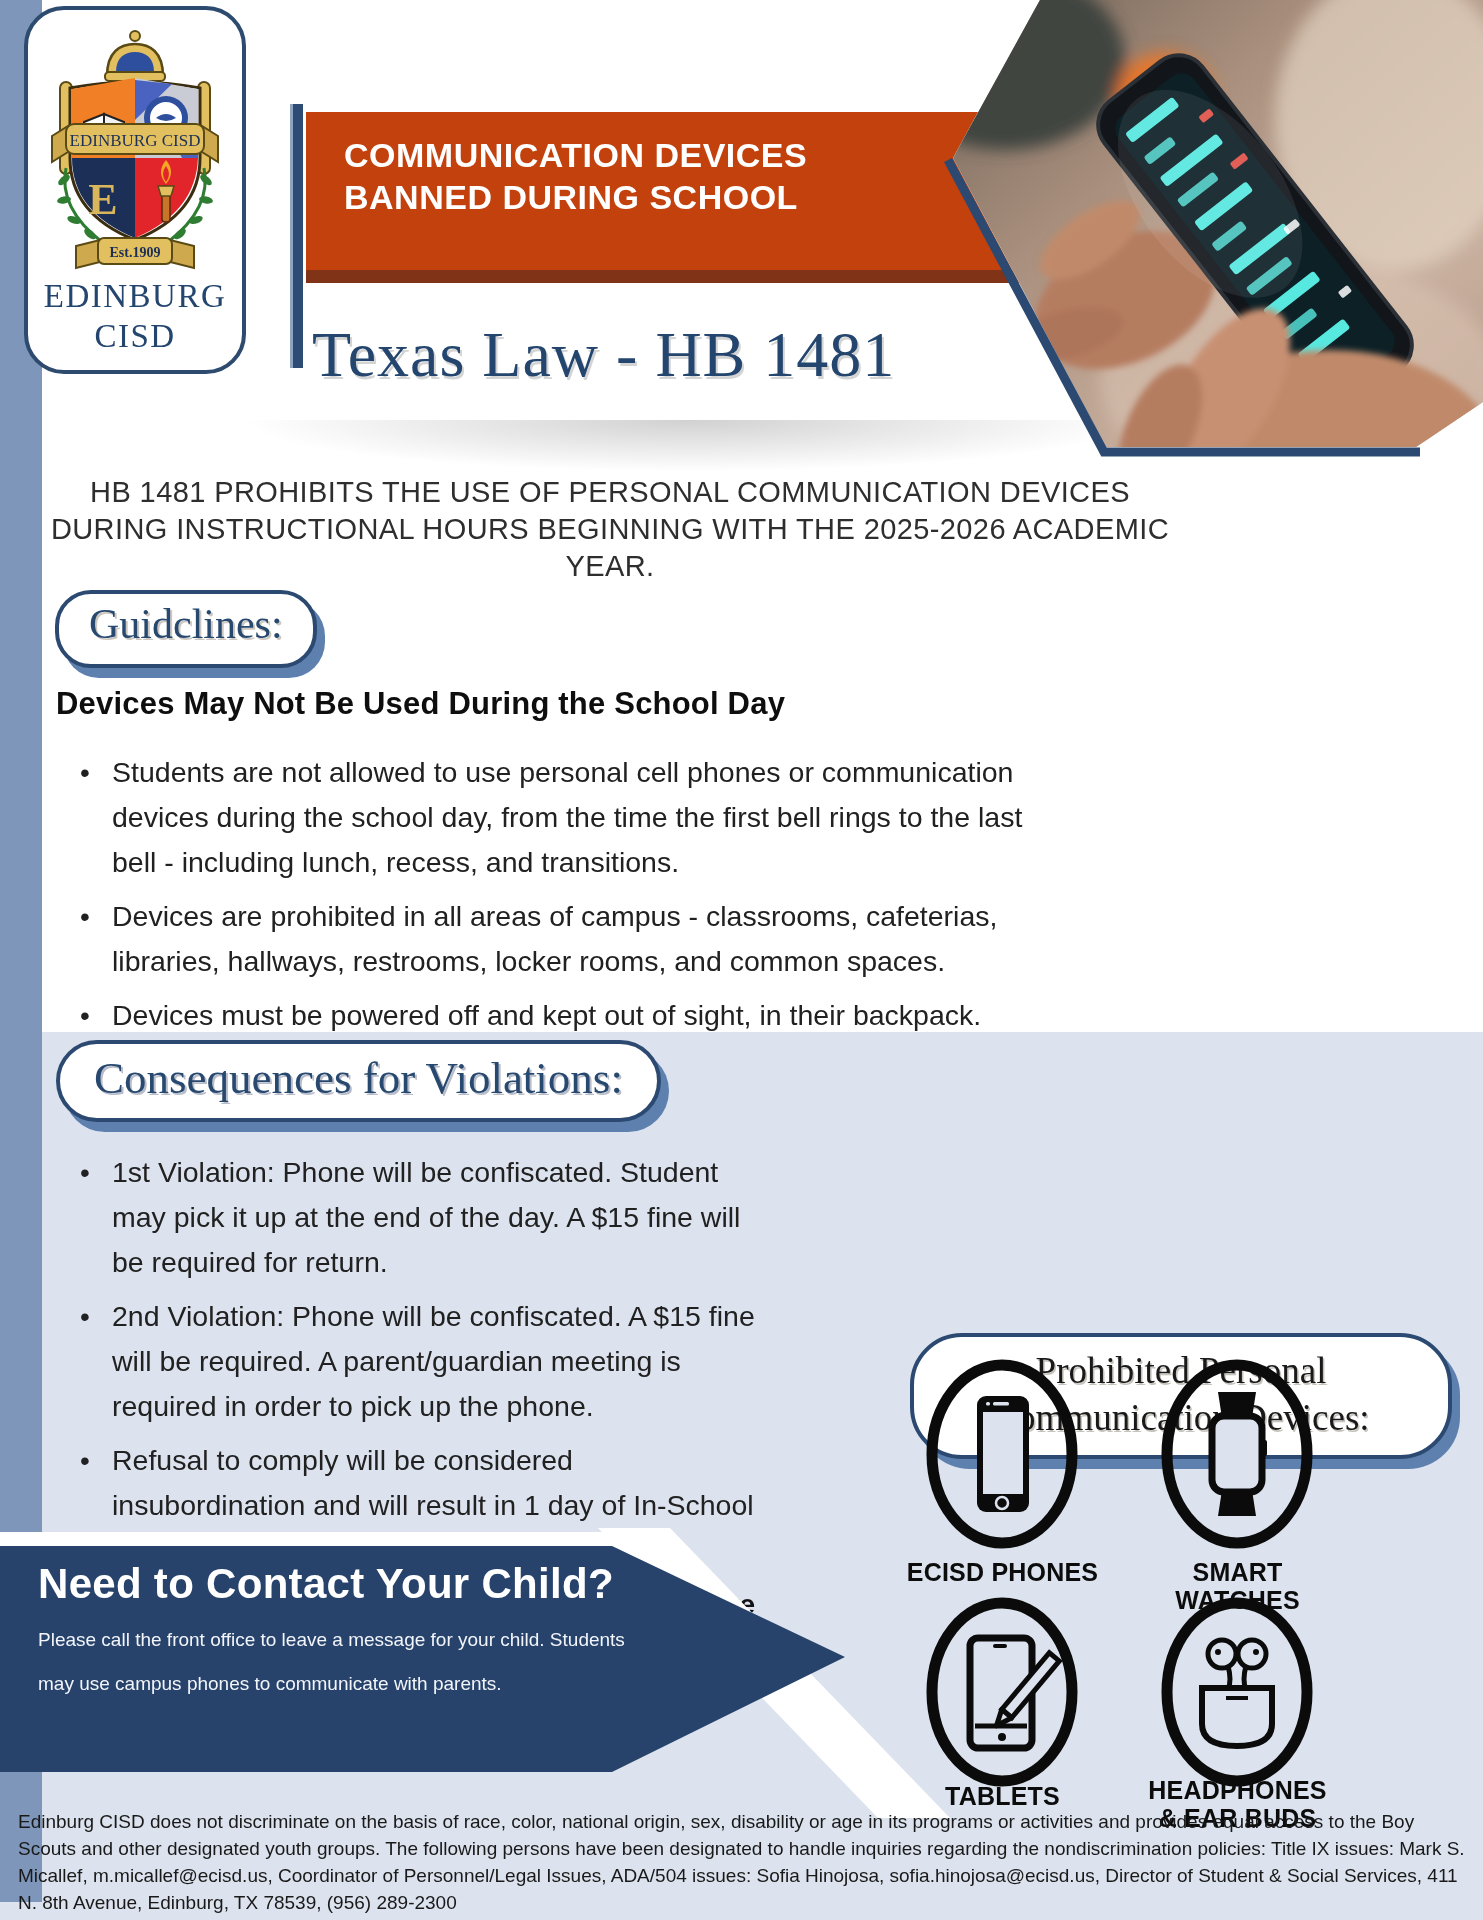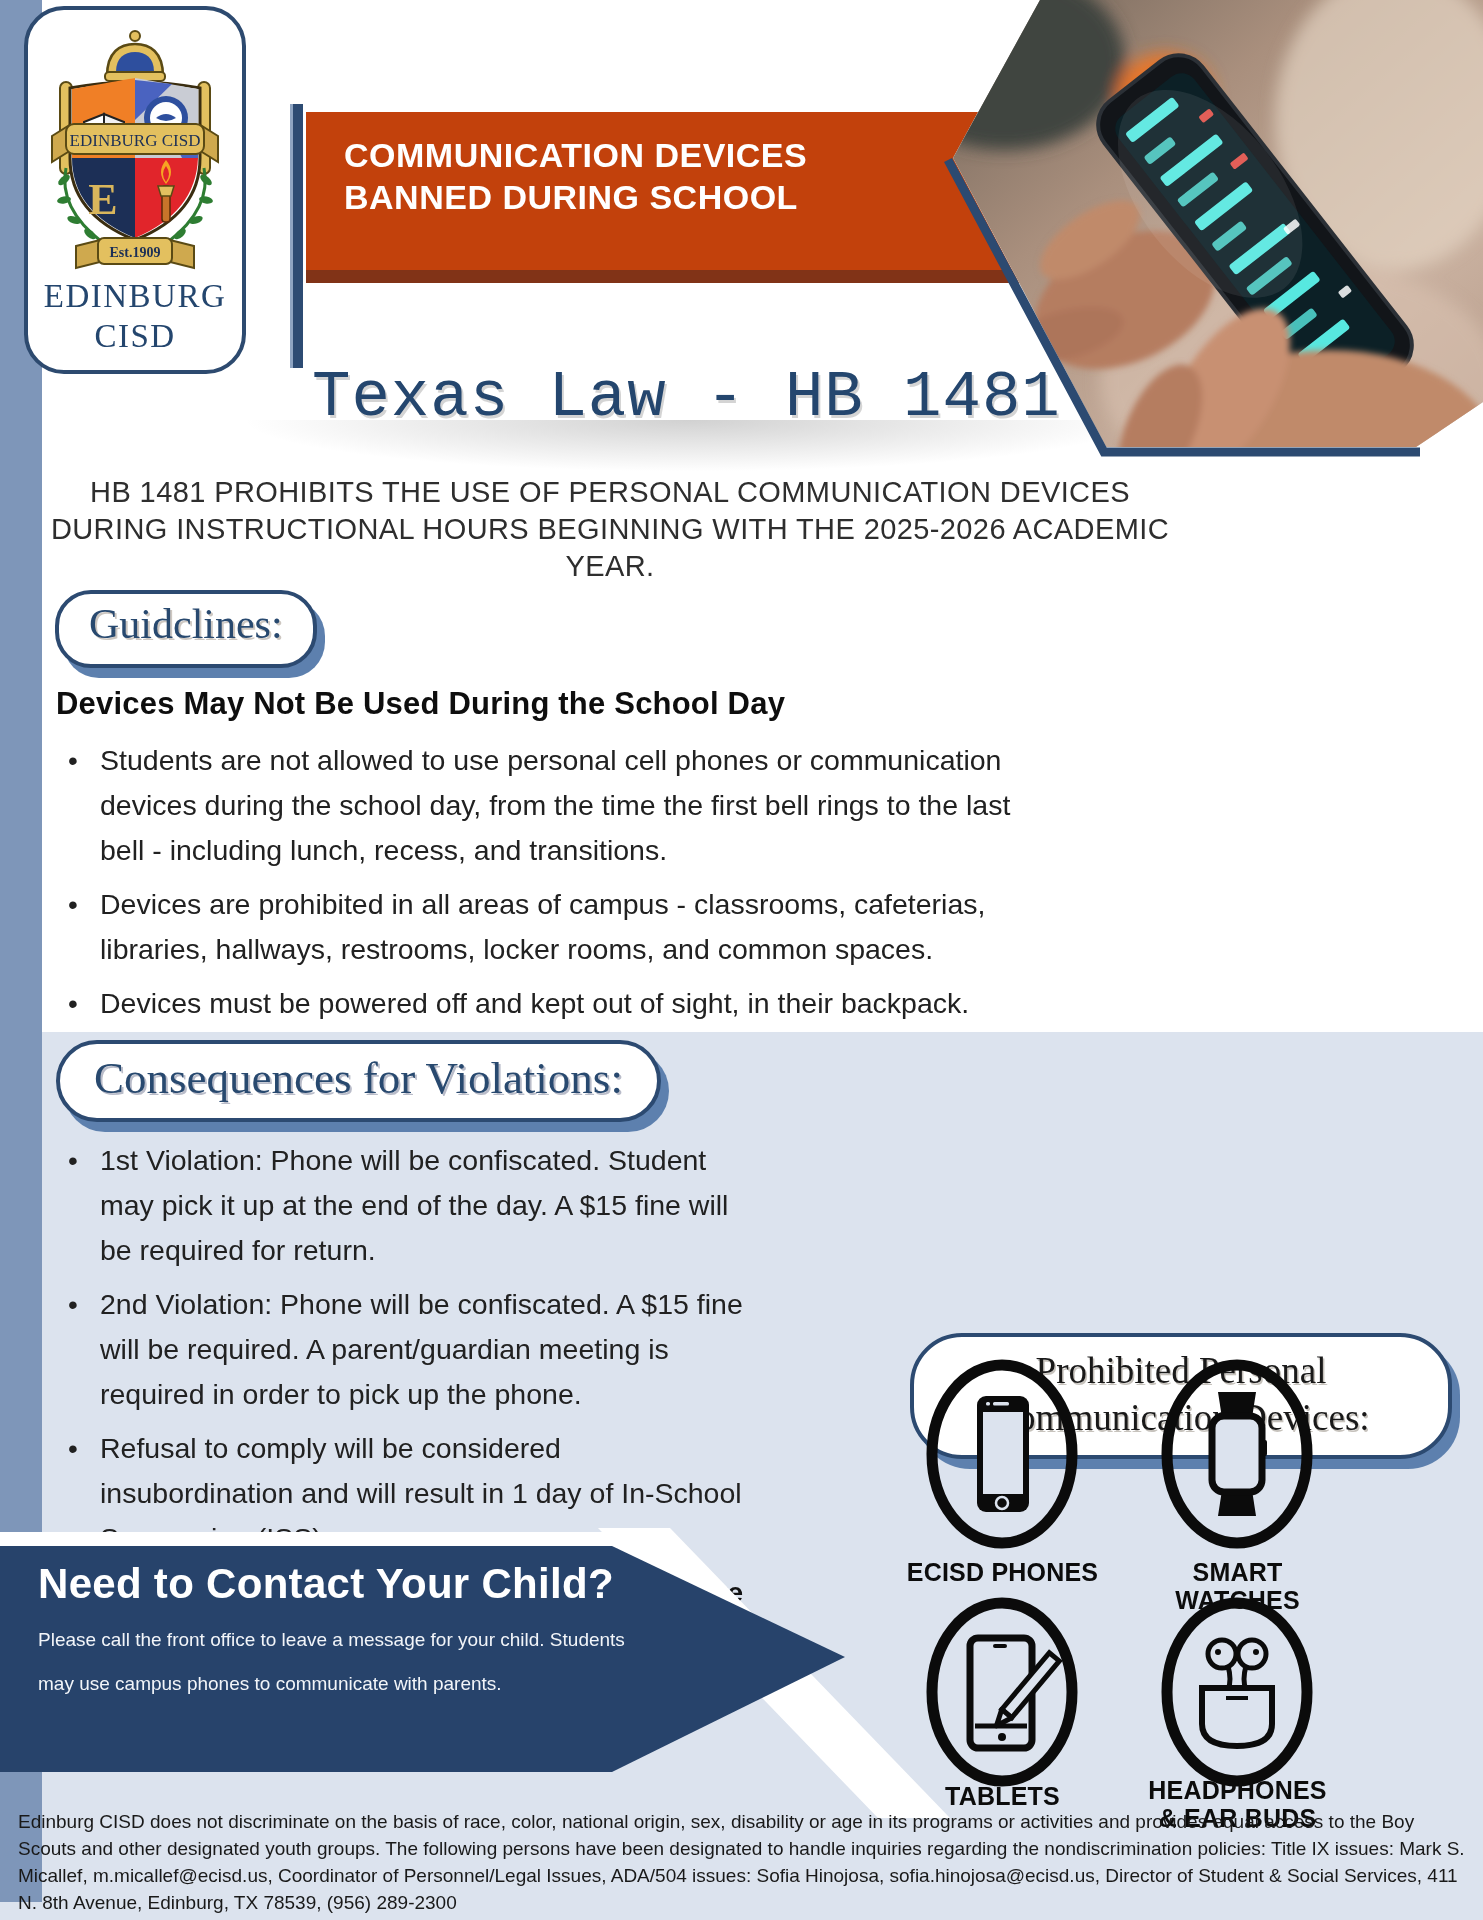--- a/index.html
+++ b/index.html
@@ -26,23 +26,23 @@
 
   
   #banner{left:306px;top:112px;width:736px;height:171px;background:#c2410c;z-index:4;
           clip-path:polygon(0 0,672px 0,647px 46px,713px 171px,0 171px);
           color:#ffffff;font-weight:bold;padding-left:8px;}
   #banner .lines{position:absolute;left:38px;top:22px;font-size:34px;line-height:42px;letter-spacing:.5px;}
   #banner::after{content:"";position:absolute;left:0;bottom:0;width:100%;height:13px;
                  background:rgba(10,25,45,.35);}
 
   
-  #page-title{left:312px;top:318px;font-family:Liberation Mono, monospace;
+  #page-title{left:312px;top:318px;font-family:Liberation Serif, serif;
               font-size:64px;color:#24466e;letter-spacing:1px;z-index:4;
-              text-shadow:2px 3px 0 rgba(160,160,160,.45);white-space:nowrap;margin-top:44px;}
+              text-shadow:2px 3px 0 rgba(160,160,160,.45);white-space:nowrap;}
 
   
   #header-shadow{left:240px;top:420px;width:900px;height:52px;z-index:2;
      background:radial-gradient(ellipse at 50% 0%,rgba(90,90,90,.28),rgba(0,0,0,0) 70%);}
 
   
   #photo-wrap{left:0;top:0;width:1483px;height:470px;z-index:5;pointer-events:none;}
 
   
   #intro{left:30px;top:474px;width:1160px;text-align:center;font-size:29px;
@@ -56,21 +56,21 @@
         font-size:42px;text-shadow:2px 2px 0 #cdc7c1;}
   #consequences-pill{left:56px;top:1040px;border-radius:42px;padding:8px 34px 14px;
         font-size:45px;text-shadow:2px 2px 0 #b9bcc9;}
   #prohibited-pill{left:910px;top:1333px;width:534px;border-radius:52px;padding:10px 0 14px;
         text-align:center;font-size:37px;line-height:47px;color:#191919;
         text-shadow:1.5px 1.5px 0 #c7c3bd;}
 
   
   #guide-subhead{left:56px;top:686px;font-size:31px;font-weight:bold;color:#0e0e0e;
                  letter-spacing:.2px;z-index:4;}
-  ul.bullets{margin:4px;padding:0;list-style:none;z-index:4;}
+  ul.bullets{margin:16px;padding:0;list-style:none;z-index:4;}
   ul.bullets li{position:relative;padding-left:40px;font-size:28.5px;line-height:45px;
                 color:#212121;margin-bottom:9px;}
   ul.bullets li::before{content:"•";position:absolute;left:8px;top:0;font-size:28px;}
   #guide-list{left:56px;top:734px;width:960px;}
   #conseq-list{left:56px;top:1134px;width:700px;}
   #conseq-list li.bold{font-weight:bold;color:#121212;}
 
   
   .device-label{font-weight:bold;color:#0c0c0c;font-size:25px;line-height:28px;
                 text-align:center;white-space:pre-line;z-index:4;letter-spacing:.2px;}

